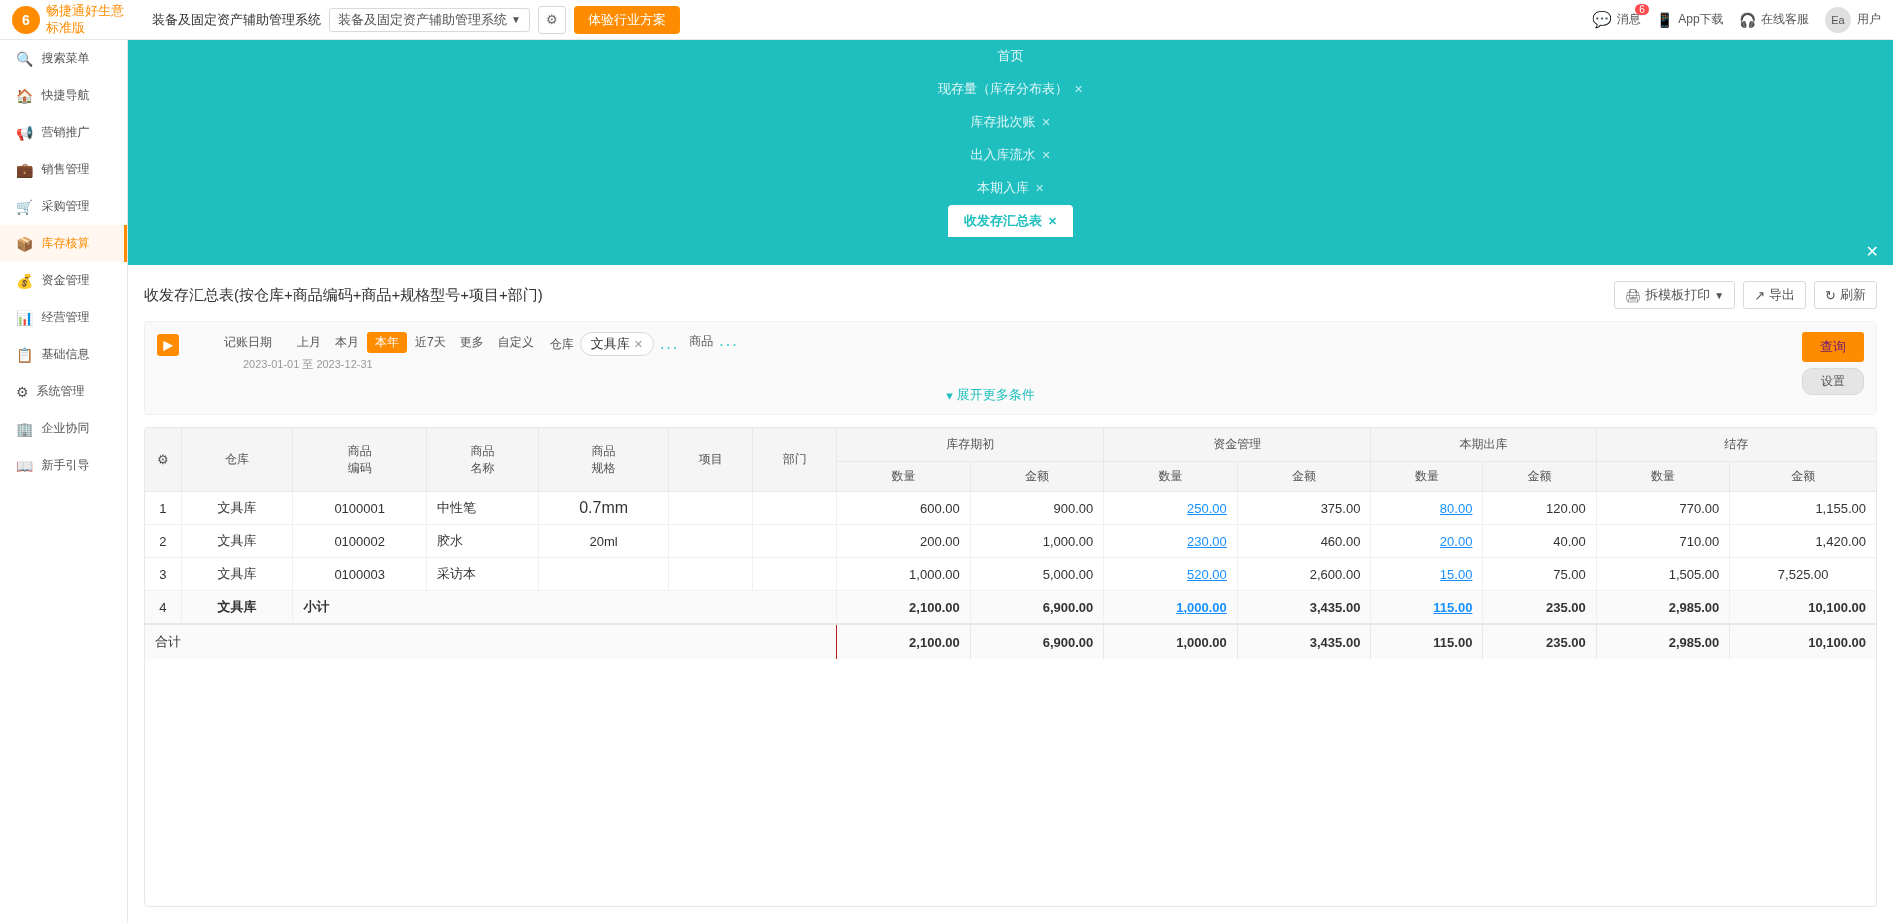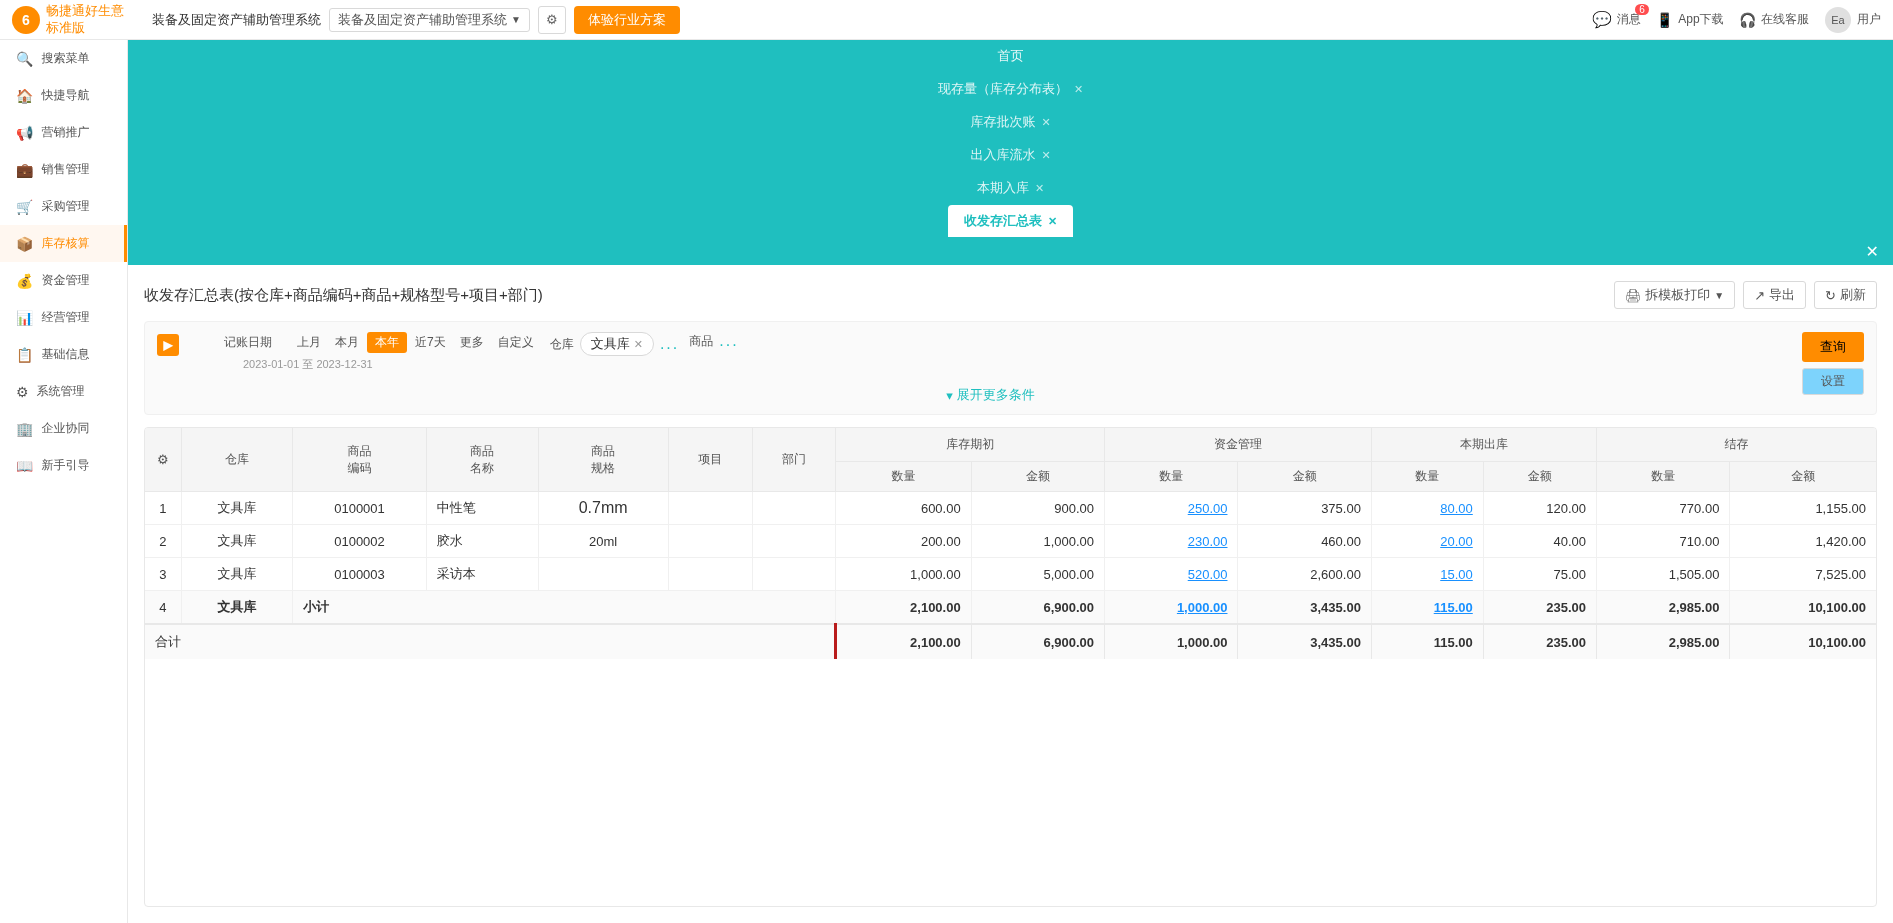--- a/index.html
+++ b/index.html
@@ -189,22 +189,22 @@
 
           <div style="display:flex;align-items:center;justify-content:center;width:100%;margin-top:4px;">
             <div style="display:flex;align-items:center;gap:4px;color:#1fbfbf;cursor:pointer;font-size:12px;">
               <span>▾</span>
               <span>展开更多条件</span>
             </div>
           </div>
         </div>
 
         <div style="display:flex;flex-direction:column;gap:6px;flex-shrink:0;">
-          <button style="background:#ff8c00;color:#000000;border:none;border-radius:3px;padding:6px 18px;cursor:pointer;font-size:13px;white-space:nowrap;">查询</button>
-          <button style="background:#7dd3fc;border:1px solid #d9d9d9;border-radius:3px;padding:4px 10px;cursor:pointer;color:#555;font-size:12px;">设置</button>
+          <button style="background:#ff8c00;color:#701a75;border:none;border-radius:3px;padding:6px 18px;cursor:pointer;font-size:13px;white-space:nowrap;">查询</button>
+          <button style="background:#e5e5e5;border:1px solid #d9d9d9;border-radius:10px;padding:4px 10px;cursor:pointer;color:#555;font-size:12px;">设置</button>
         </div>
       </div>
 
       <div style="flex:1;overflow:auto;border:1px solid #e8e8e8;border-radius:4px;">
         <table style="width:100%;border-collapse:collapse;">
           <thead>
             <tr>
               <th rowspan="2" style="background:#f5f5f5;border-bottom:1px solid #e8e8e8;border-right:1px solid #e8e8e8;padding:8px 10px;text-align:center;color:#555;font-weight:normal;font-size:12px;width:36px;">
                 <span style="cursor:pointer;">⚙</span>
               </th>
@@ -274,39 +274,39 @@
                 <td style="border-bottom: 1px solid rgb(240, 240, 240); border-right: 1px solid rgb(240, 240, 240); padding: 7px 10px; font-size: 13px; color: rgb(51, 51, 51); white-space: nowrap; text-align: center;"></td>
                 <td style="border-bottom: 1px solid rgb(240, 240, 240); border-right: 1px solid rgb(240, 240, 240); padding: 7px 10px; font-size: 13px; color: rgb(51, 51, 51); white-space: nowrap; text-align: center;"></td>
                 <td style="border-bottom: 1px solid rgb(240, 240, 240); border-right: 1px solid rgb(240, 240, 240); padding: 7px 10px; font-size: 13px; color: rgb(51, 51, 51); white-space: nowrap; text-align: center;"></td>
                 <td style="border-bottom: 1px solid rgb(240, 240, 240); border-right: 1px solid rgb(240, 240, 240); padding: 7px 10px; font-size: 13px; color: rgb(51, 51, 51); white-space: nowrap; text-align: right;">1,000.00</td>
                 <td style="border-bottom: 1px solid rgb(240, 240, 240); border-right: 1px solid rgb(240, 240, 240); padding: 7px 10px; font-size: 13px; color: rgb(51, 51, 51); white-space: nowrap; text-align: right;">5,000.00</td>
                 <td style="border-bottom: 1px solid rgb(240, 240, 240); border-right: 1px solid rgb(240, 240, 240); padding: 7px 10px; font-size: 13px; white-space: nowrap; text-align: right; color: rgb(24, 144, 255); text-decoration: underline; cursor: pointer;">520.00</td>
                 <td style="border-bottom: 1px solid rgb(240, 240, 240); border-right: 1px solid rgb(240, 240, 240); padding: 7px 10px; font-size: 13px; color: rgb(51, 51, 51); white-space: nowrap; text-align: right;">2,600.00</td>
                 <td style="border-bottom: 1px solid rgb(240, 240, 240); border-right: 1px solid rgb(240, 240, 240); padding: 7px 10px; font-size: 13px; white-space: nowrap; text-align: right; color: rgb(24, 144, 255); text-decoration: underline; cursor: pointer;">15.00</td>
                 <td style="border-bottom: 1px solid rgb(240, 240, 240); border-right: 1px solid rgb(240, 240, 240); padding: 7px 10px; font-size: 13px; color: rgb(51, 51, 51); white-space: nowrap; text-align: right;">75.00</td>
                 <td style="border-bottom: 1px solid rgb(240, 240, 240); border-right: 1px solid rgb(240, 240, 240); padding: 7px 10px; font-size: 13px; color: rgb(51, 51, 51); white-space: nowrap; text-align: right;">1,505.00</td>
-                <td style="border-bottom: 1px solid rgb(240, 240, 240); border-right: none; padding: 7px 10px; font-size: 13px; color: rgb(51, 51, 51); white-space: nowrap; text-align: right;">7,525.00</td>
+                <td style="border-bottom: 1px solid rgb(240, 240, 240); border-right: none; padding: 7px 10px; font-size: 13px; color: rgb(51, 51, 51); white-space: nowrap; ">7,525.00</td>
               </tr>
               <tr style="background: rgb(250, 250, 250);">
                 <td style="border-bottom: 1px solid rgb(240, 240, 240); border-right: 1px solid rgb(240, 240, 240); padding: 7px 10px; font-size: 13px; color: rgb(51, 51, 51); white-space: nowrap; text-align: center;">4</td>
                 <td style="border-bottom: 1px solid rgb(240, 240, 240); border-right: 1px solid rgb(240, 240, 240); padding: 7px 10px; font-size: 13px; color: rgb(51, 51, 51); white-space: nowrap; text-align: center; font-weight: bold;">文具库</td>
                 <td colspan="5" style="border-bottom: 1px solid rgb(240, 240, 240); border-right: 1px solid rgb(240, 240, 240); padding: 7px 10px; font-size: 13px; color: rgb(51, 51, 51); white-space: nowrap; text-align: left; font-weight: bold;">小计</td>
                 <td style="border-bottom: 1px solid rgb(240, 240, 240); border-right: 1px solid rgb(240, 240, 240); padding: 7px 10px; font-size: 13px; color: rgb(51, 51, 51); white-space: nowrap; text-align: right; font-weight: bold;">2,100.00</td>
                 <td style="border-bottom: 1px solid rgb(240, 240, 240); border-right: 1px solid rgb(240, 240, 240); padding: 7px 10px; font-size: 13px; color: rgb(51, 51, 51); white-space: nowrap; text-align: right; font-weight: bold;">6,900.00</td>
                 <td style="border-bottom: 1px solid rgb(240, 240, 240); border-right: 1px solid rgb(240, 240, 240); padding: 7px 10px; font-size: 13px; white-space: nowrap; text-align: right; font-weight: bold; color: rgb(24, 144, 255); text-decoration: underline; cursor: pointer;">1,000.00</td>
                 <td style="border-bottom: 1px solid rgb(240, 240, 240); border-right: 1px solid rgb(240, 240, 240); padding: 7px 10px; font-size: 13px; color: rgb(51, 51, 51); white-space: nowrap; text-align: right; font-weight: bold;">3,435.00</td>
                 <td style="border-bottom: 1px solid rgb(240, 240, 240); border-right: 1px solid rgb(240, 240, 240); padding: 7px 10px; font-size: 13px; white-space: nowrap; text-align: right; font-weight: bold; color: rgb(24, 144, 255); text-decoration: underline; cursor: pointer;">115.00</td>
                 <td style="border-bottom: 1px solid rgb(240, 240, 240); border-right: 1px solid rgb(240, 240, 240); padding: 7px 10px; font-size: 13px; color: rgb(51, 51, 51); white-space: nowrap; text-align: right; font-weight: bold;">235.00</td>
                 <td style="border-bottom: 1px solid rgb(240, 240, 240); border-right: 1px solid rgb(240, 240, 240); padding: 7px 10px; font-size: 13px; color: rgb(51, 51, 51); white-space: nowrap; text-align: right; font-weight: bold;">2,985.00</td>
                 <td style="border-bottom: 1px solid rgb(240, 240, 240); border-right: none; padding: 7px 10px; font-size: 13px; color: rgb(51, 51, 51); white-space: nowrap; text-align: right; font-weight: bold;">10,100.00</td>
               </tr>
             </tbody>
           <tfoot>
             <tr style="background:#fafafa;border-top:2px solid #e8e8e8;">
-              <td colspan="7" style="padding:8px 10px;font-weight:500;color:#333;font-size:13px;border-right:3px solid #b91c1c;">合计</td>
+              <td colspan="7" style="padding:8px 10px;font-weight:500;color:#333;font-size:13px;border-right:1px solid #b91c1c;">合计</td>
               <td style="padding:8px 10px;text-align:right;font-weight:bold;color:#333;font-size:13px;border-right:1px solid #e8e8e8;">2,100.00</td>
               <td style="padding:8px 10px;text-align:right;font-weight:bold;color:#333;font-size:13px;border-right:1px solid #e8e8e8;">6,900.00</td>
               <td style="padding:8px 10px;text-align:right;font-weight:bold;color:#333;font-size:13px;border-right:1px solid #e8e8e8;">1,000.00</td>
               <td style="padding:8px 10px;text-align:right;font-weight:bold;color:#333;font-size:13px;border-right:1px solid #e8e8e8;">3,435.00</td>
               <td style="padding:8px 10px;text-align:right;font-weight:bold;color:#333;font-size:13px;border-right:1px solid #e8e8e8;">115.00</td>
               <td style="padding:8px 10px;text-align:right;font-weight:bold;color:#333;font-size:13px;border-right:1px solid #e8e8e8;">235.00</td>
               <td style="padding:8px 10px;text-align:right;font-weight:bold;color:#333;font-size:13px;border-right:1px solid #e8e8e8;">2,985.00</td>
               <td style="padding:8px 10px;text-align:right;font-weight:bold;color:#333;font-size:13px;">10,100.00</td>
             </tr>
           </tfoot>

